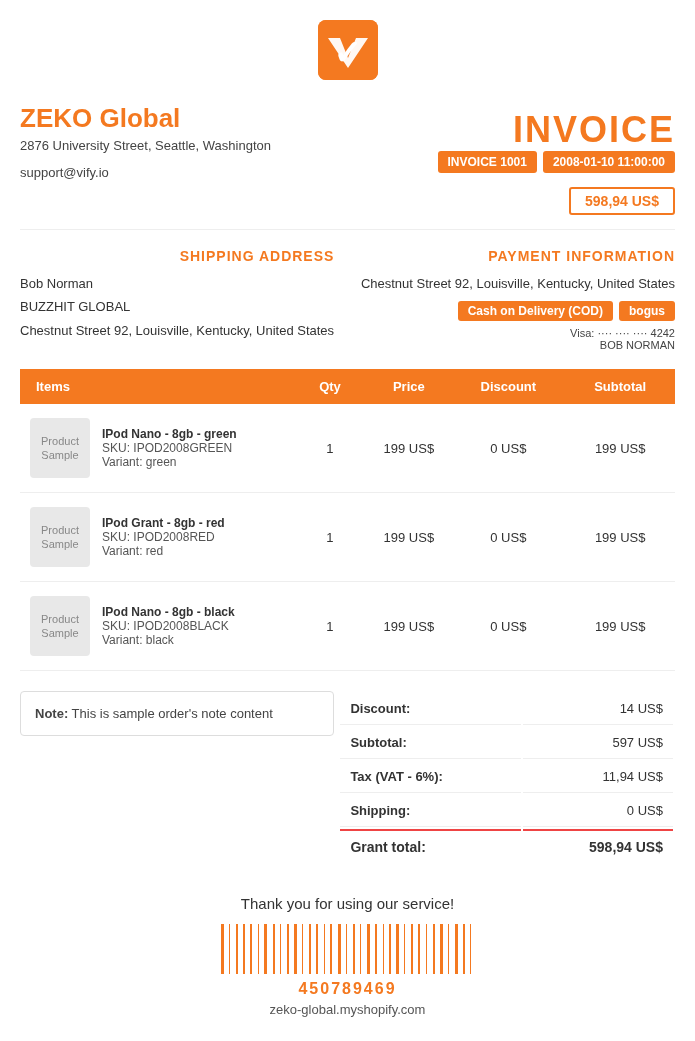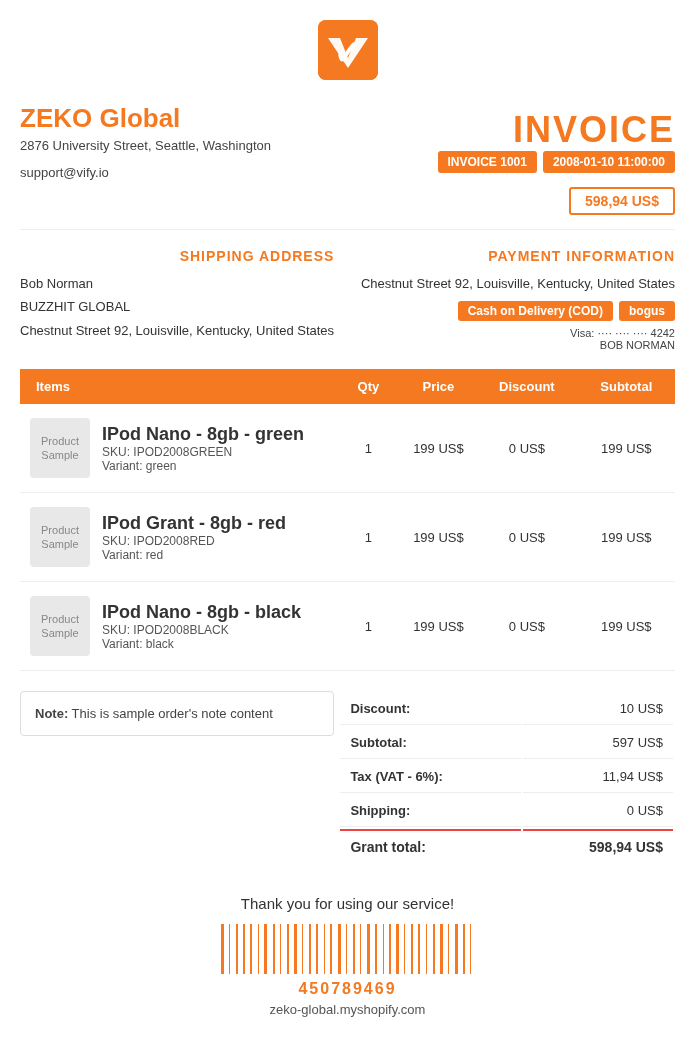--- a/index.html
+++ b/index.html
@@ -173,21 +173,21 @@
       justify-content: center;
       color: #888;
       font-size: 11px;
       text-align: center;
       flex-shrink: 0;
       line-height: 1.3;
       padding: 4px;
     }
     .item-info .item-name {
       font-weight: bold;
-      font-size: 18px;
+      font-size: 12px;
       color: #333;
     }
     .item-info .item-sku,
     .item-info .item-variant {
       font-size: 12px;
       color: #555;
     }
     
     .bottom-row {
       display: flex;
@@ -393,21 +393,21 @@
   <div class="bottom-row">
     <div class="note-box">
       <span class="note-label">Note:</span>
       <span>This is sample order's note content</span>
     </div>
     <div class="totals-box">
       <table class="totals-table">
         <tbody>
             <tr>
           <td>Discount:</td>
-          <td>10 US$</td>
+          <td>14 US$</td>
         </tr>
         <tr>
           <td>Subtotal:</td>
           <td>597 US$</td>
         </tr>
         <tr>
           <td>Tax (VAT - 6%):</td>
           <td>11,94 US$</td>
         </tr>
         <tr>

